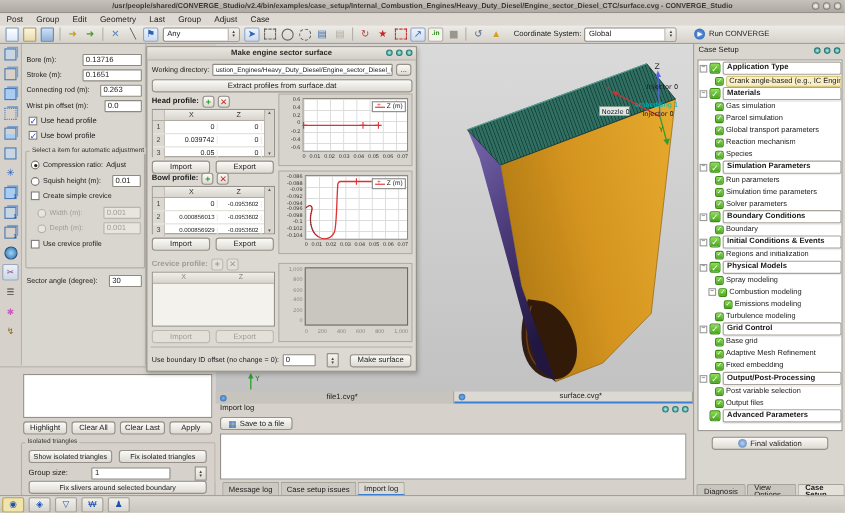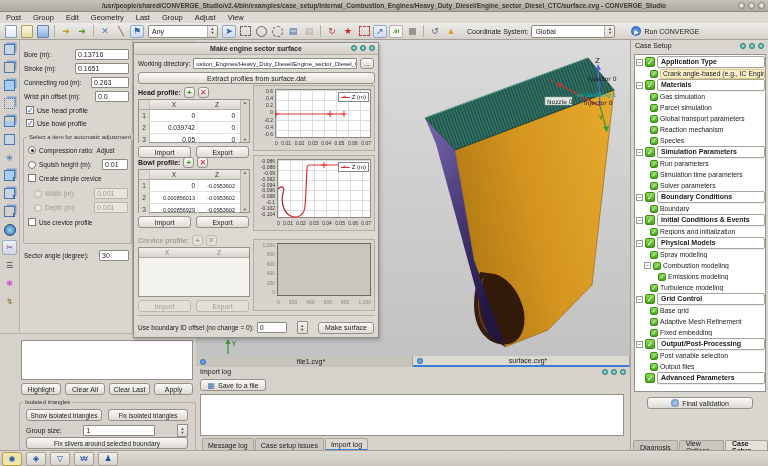--- a/index.html
+++ b/index.html
@@ -144,21 +144,21 @@
 </div>
 
 <div class="abs menubar">
   <span>Post</span>
   <span>Group</span>
   <span>Edit</span>
   <span>Geometry</span>
   <span>Last</span>
   <span>Group</span>
   <span>Adjust</span>
-  <span>View</span>
+  <span>Case</span>
 </div>
 
 <div class="abs toolbar">
   <span class="tic">
       <span class="blk pg"></span>
     </span>
   <span class="tic">
       <span class="blk" style="background:linear-gradient(#fdf6e0,#e8d9a8);border:1px solid #b09a5e"></span>
     </span>
   <span class="tic">

